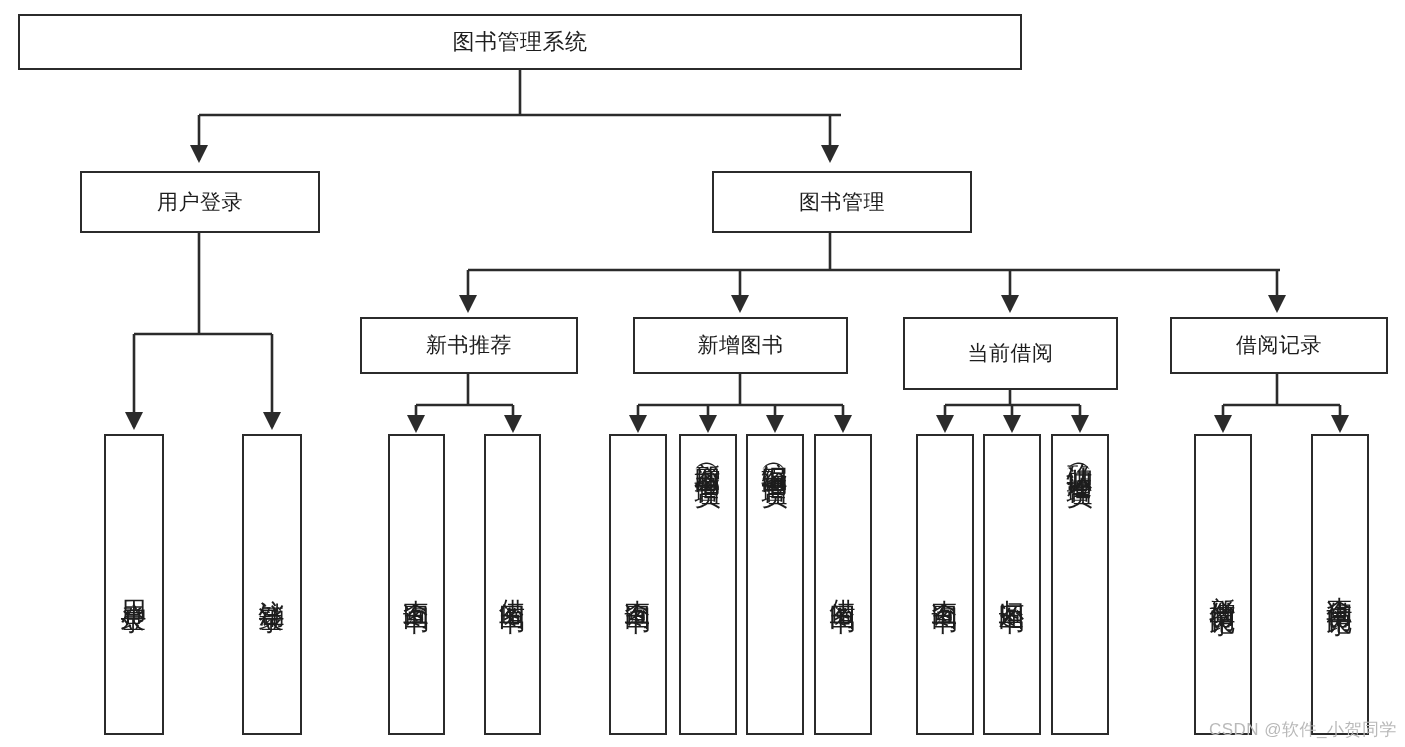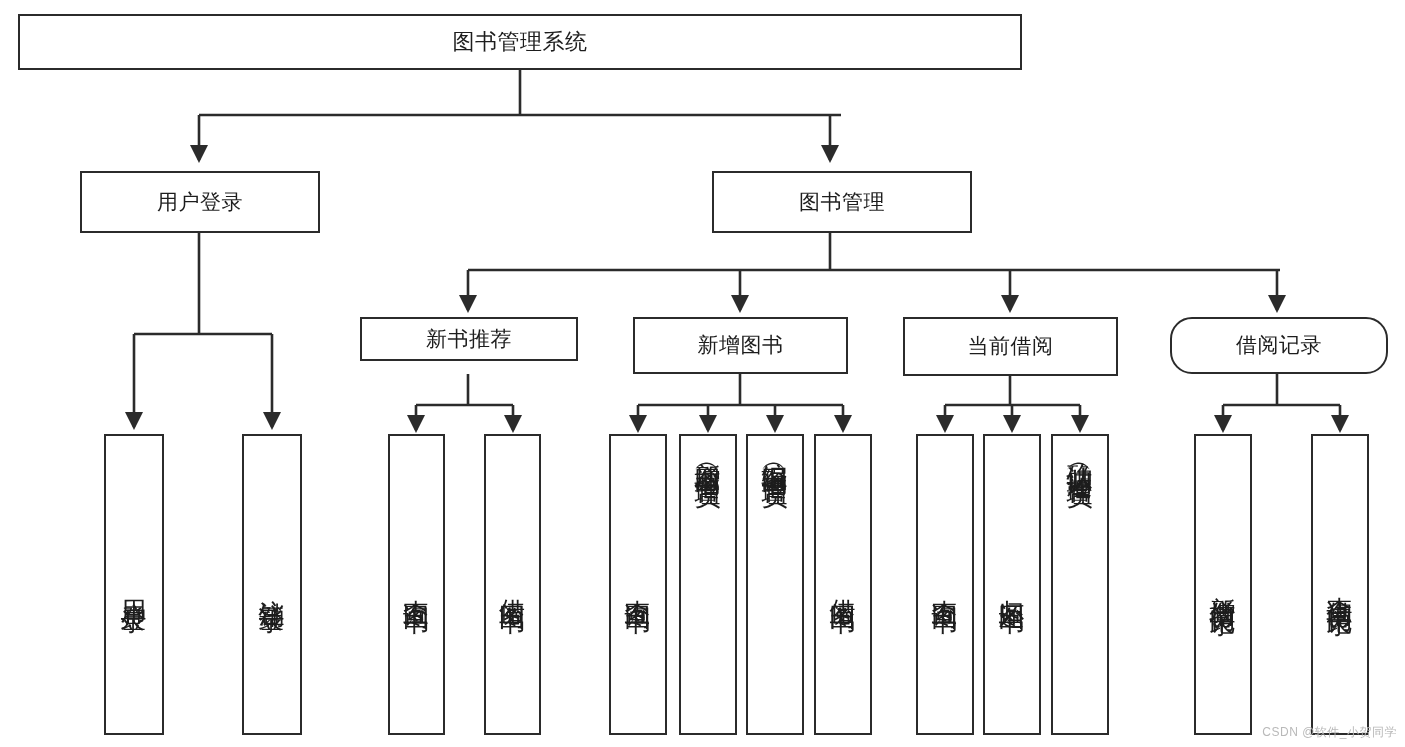--- a/index.html
+++ b/index.html
@@ -65,21 +65,21 @@
     letter-spacing: 3px;
   }
   .node.vert.centered {
     align-items: center;
     padding-top: 0;
   }
   .watermark {
     position: absolute;
     right: 8px;
     bottom: 6px;
-    font-size: 12px;
+    font-size: 17px;
     color: #b9b9b9;
     white-space: nowrap;
     letter-spacing: 0.5px;
   }
 </style>
 </head>
 <body>
 
 <div id="diagram-root">
 
@@ -137,30 +137,30 @@
     <span class="label">图书管理系统</span>
   </div>
 
   <div class="node horiz" style="left:80px; top:171px; width:240px; height:62px;">
     <span class="label">用户登录</span>
   </div>
   <div class="node horiz" style="left:712px; top:171px; width:260px; height:62px;">
     <span class="label">图书管理</span>
   </div>
 
-  <div class="node horiz" style="left:360px; top:317px; width:218px; height:44px;">
+  <div class="node horiz" style="left:360px; top:317px; width:218px; height:57px;">
     <span class="label">新书推荐</span>
   </div>
   <div class="node horiz" style="left:633px; top:317px; width:215px; height:57px;">
     <span class="label">新增图书</span>
   </div>
-  <div class="node horiz" style="left:903px; top:317px; width:215px; height:59px;">
+  <div class="node horiz" style="left:903px; top:317px; width:215px; height:73px;">
     <span class="label">当前借阅</span>
   </div>
-  <div class="node horiz" style="left:1170px; top:317px; width:218px; height:57px;border-radius:22px;">
+  <div class="node horiz" style="left:1170px; top:317px; width:218px; height:57px;">
     <span class="label">借阅记录</span>
   </div>
 
   <div class="node vert centered" style="left:104px; top:434px; width:60px; height:301px;">
     <span class="label">用户登录</span>
   </div>
   <div class="node vert centered" style="left:242px; top:434px; width:60px; height:301px;">
     <span class="label">注销登录</span>
   </div>
 

